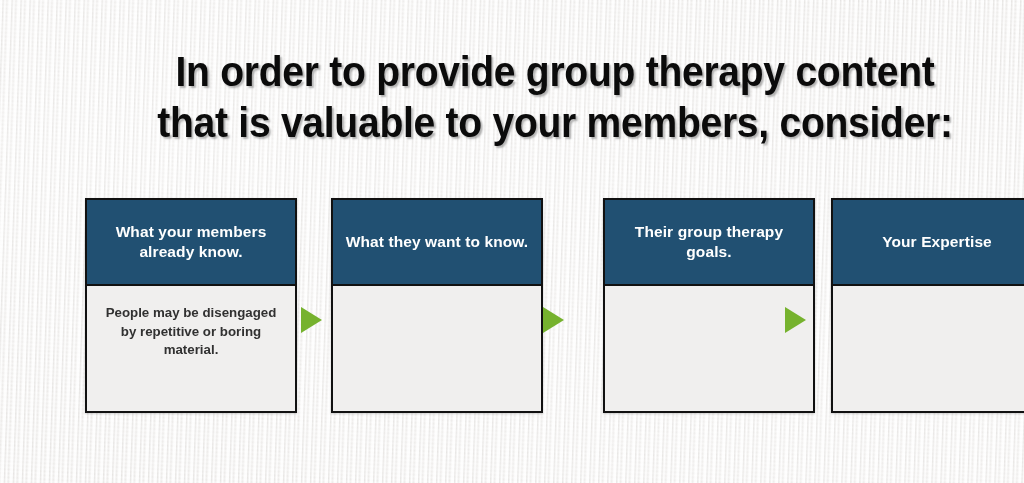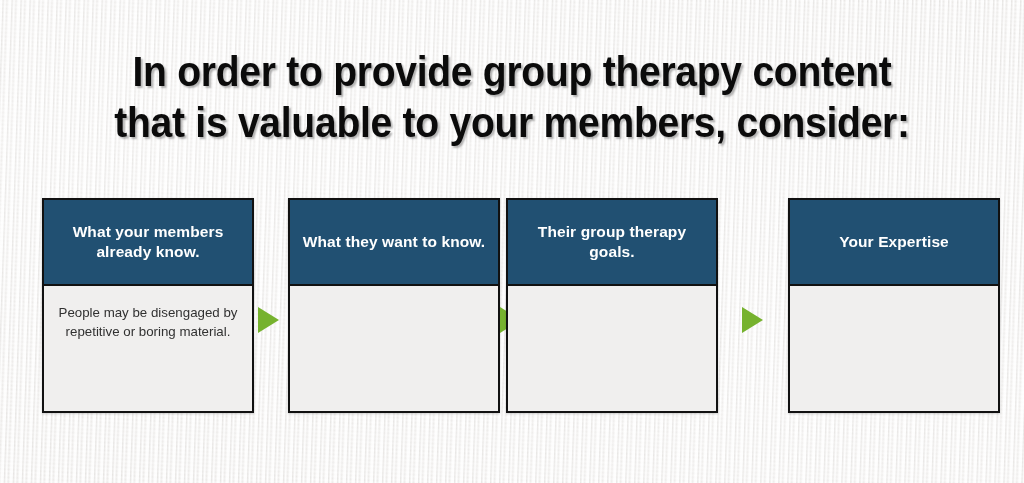--- a/index.html
+++ b/index.html
@@ -14,21 +14,21 @@
   #paper-texture{
     position:absolute; inset:0;
     background-color:#f3f2f1;
     background-image:
       repeating-linear-gradient(92deg, rgba(255,255,255,.85) 0px, rgba(255,255,255,.85) 2px, rgba(225,223,221,.55) 3px, rgba(255,255,255,.9) 5px, rgba(232,230,228,.4) 7px, rgba(255,255,255,.8) 9px),
       repeating-linear-gradient(3deg, rgba(255,255,255,.6) 0px, rgba(236,234,232,.5) 2px, rgba(255,255,255,.75) 4px, rgba(228,226,224,.35) 6px, rgba(255,255,255,.65) 8px),
       radial-gradient(ellipse at 20% 30%, rgba(255,255,255,.9), rgba(238,236,234,.2) 60%),
       radial-gradient(ellipse at 80% 75%, rgba(255,255,255,.85), rgba(234,232,230,.25) 65%);
     z-index:0;
   }
-  #page { position:absolute; inset:0; z-index:1; }
+  #page { position:absolute; inset:0; z-index:1;margin-left:43px; }
 
   
   #title-block{
     position:absolute; left:0; top:46px; width:1024px;
     text-align:center;
   }
   .title-line{
     display:block;
     font-family:"Liberation Sans", sans-serif;
     font-weight:bold;
@@ -72,25 +72,26 @@
     flex:1;
     background:#f0efee;
     display:flex; align-items:flex-start; justify-content:center;
     padding:18px 11px 10px 11px;
   }
   .card-body-text{
     color:#313131;
     font-size:13.3px;
     line-height:18.5px;
     text-align:center;
+    font-weight:bold;
   }
 
   #card-0{ left:42px; }
   #card-1{ left:288px; }
-  #card-2{ left:506px; }
+  #card-2{ left:560px; }
   #card-3{ left:788px; }
 
   
   .arrow{
     position:absolute;
     top:305px;
     width:24px; height:30px;
   }
   .arrow svg{ display:block; width:24px; height:30px; }
   #arrow-0{ left:256px; }

